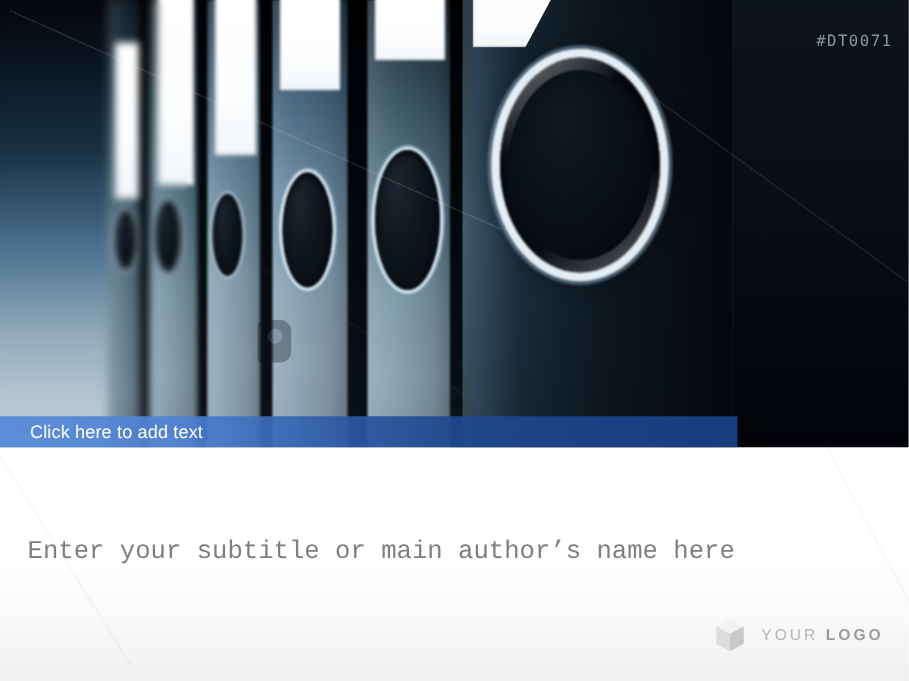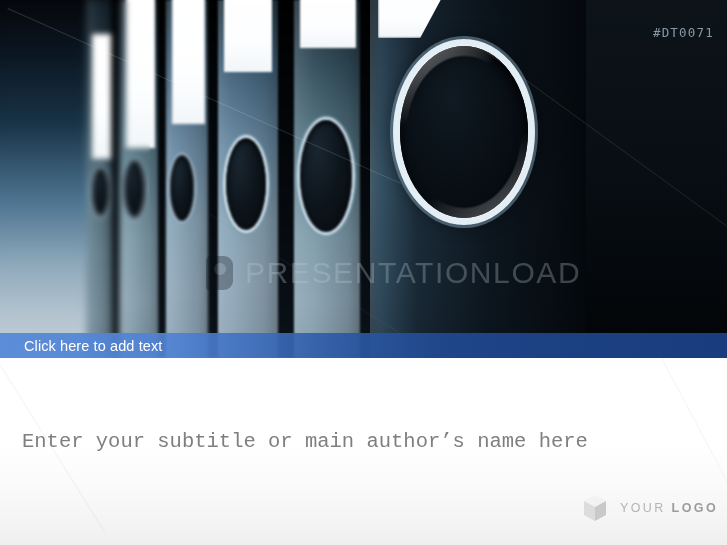--- a/index.html
+++ b/index.html
@@ -227,21 +227,21 @@
     letter-spacing: 1.2px;
     color: rgba(172,190,202,.78);
     font-family: "DejaVu Sans Mono", monospace;
   }
 
   
   .bluebar {
     position: absolute;
     left: 0;
     top: 333px;
-    width: 727px;
+    width: 590px;
     height: 25px;
     background: linear-gradient(to right,
         rgba(86,137,216,.95) 0%,
         rgba(80,130,210,.93) 24%,
         rgba(45,90,165,.93) 46%,
         rgba(32,72,142,.95) 62%,
         rgba(28,66,135,.96) 82%,
         rgba(26,62,130,.97) 100%);
     display: flex;
     align-items: center;
@@ -281,21 +281,21 @@
     font-size: 20.5px;
     color: #807f7f;
     font-weight: 400;
     white-space: nowrap;
     font-family: Liberation Mono, monospace;
   }
 
   
   .logo {
     position: absolute;
-    right: 9px;
+    right: 20px;
     bottom: 22px;
     display: flex;
     align-items: center;
     gap: 12px;
   }
   .cube { width: 26px; height: 30px; display: block; }
   .logo-text {
     font-size: 12.5px;
     letter-spacing: 2.4px;
     color: #b4b4b4;
@@ -351,21 +351,20 @@
     <div class="hero-ring-gloss"></div>
 
     <div class="blurzone"></div>
 
     <div class="hairline" style="left:8px;top:8px;width:430px;transform:rotate(24deg);opacity:.45;"></div>
     <div class="hairline" style="left:466px;top:36px;width:330px;transform:rotate(36deg);opacity:.35;"></div>
     <div class="hairline dark" style="left:210px;top:214px;width:330px;transform:rotate(32deg);opacity:.5;"></div>
 
     <div class="watermark">
       <span class="wm-mark"></span>
-      <span class="wm-text">PRESENTATIONLOAD</span>
     </div>
 
     <div class="doc-id">#DT0071</div>
   </div>
 
   <div class="bluebar">
     <span class="bluebar-text">Click here to add text</span>
   </div>
 
   <div class="lower">

